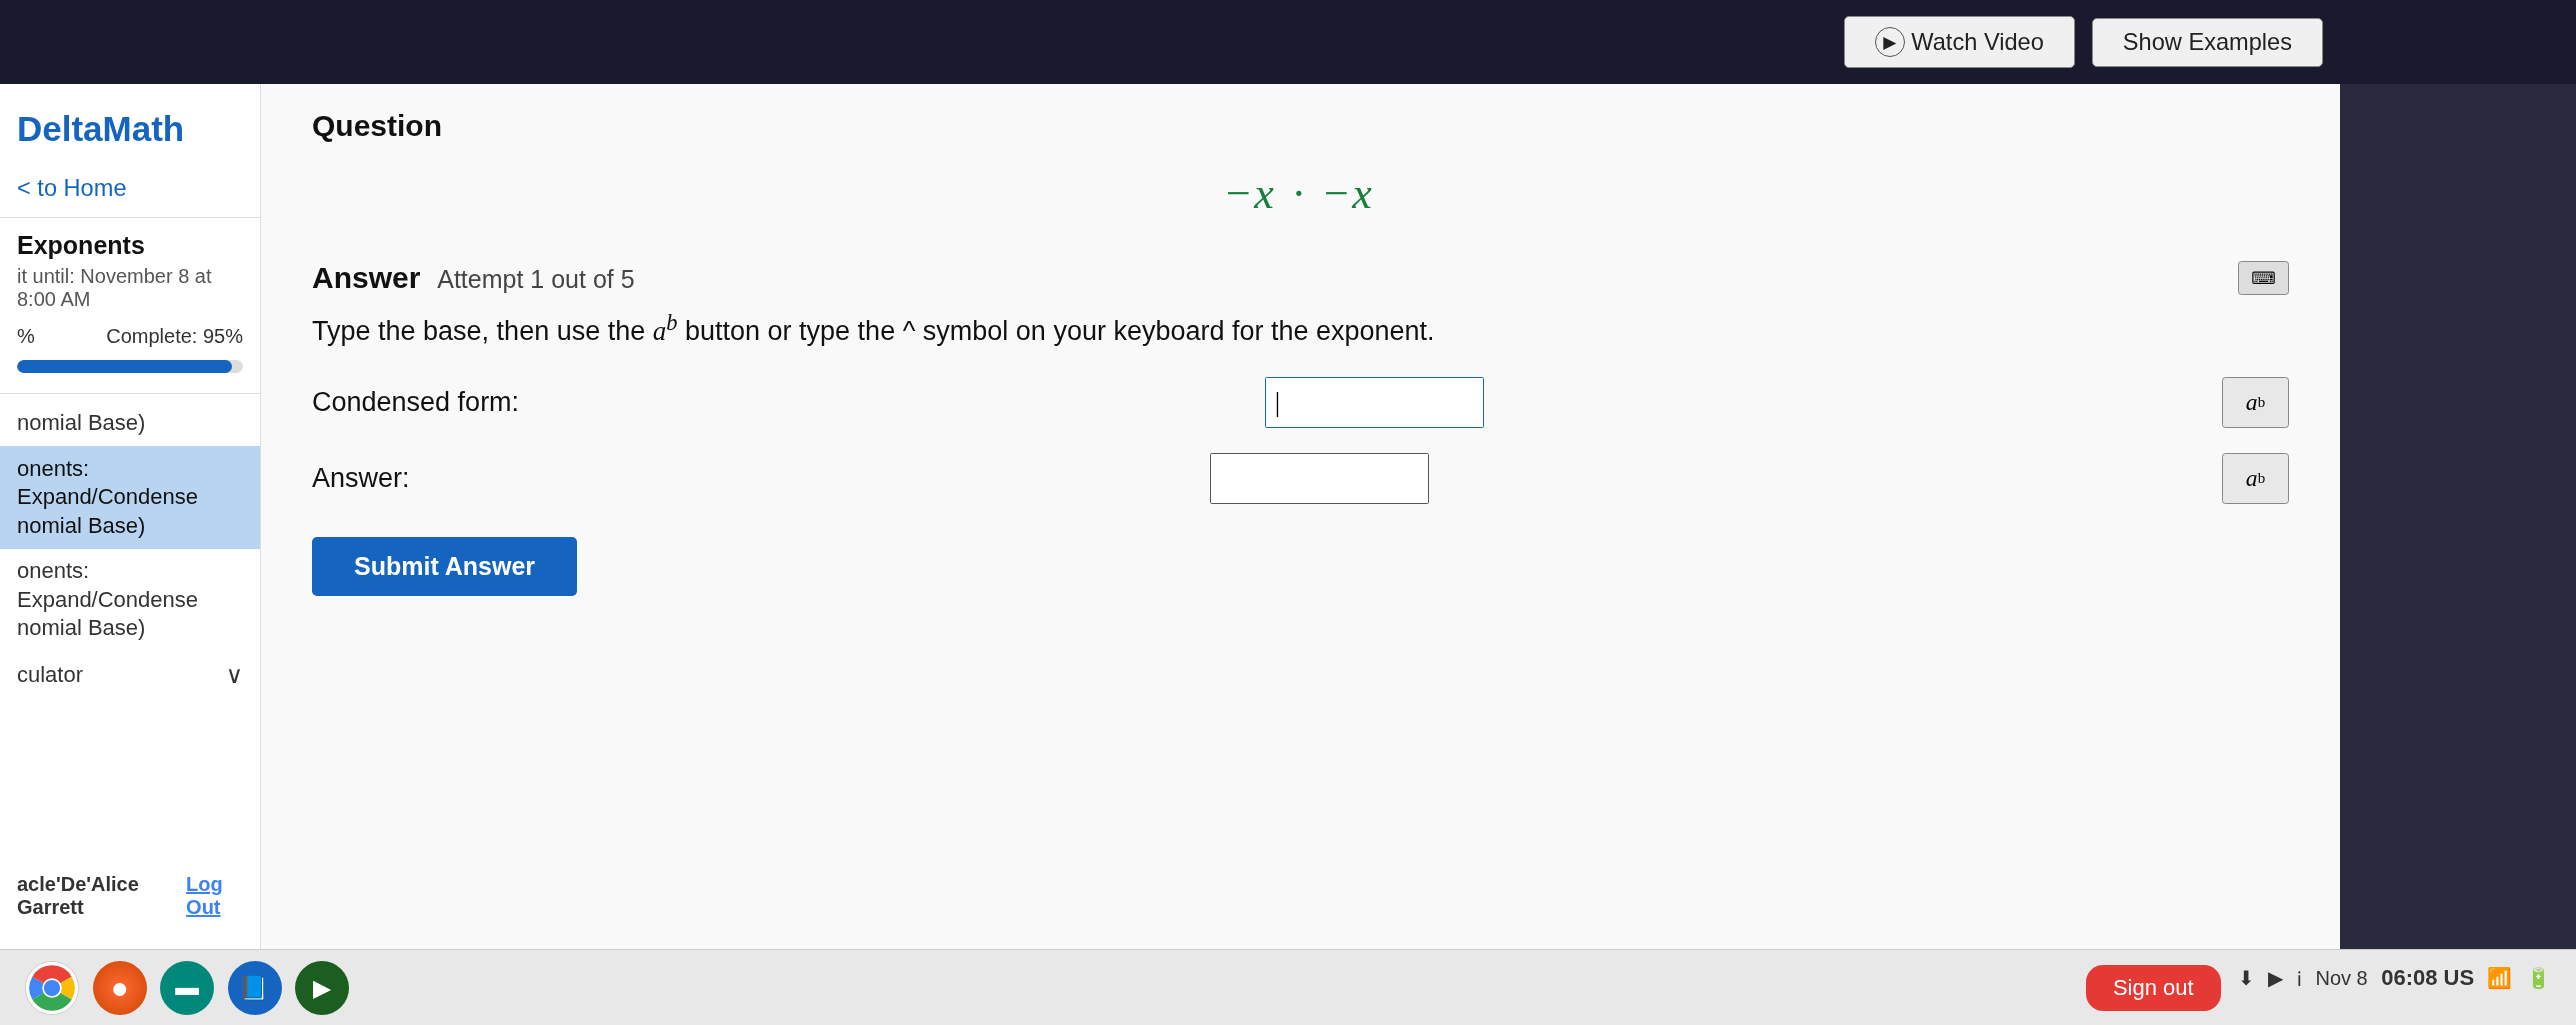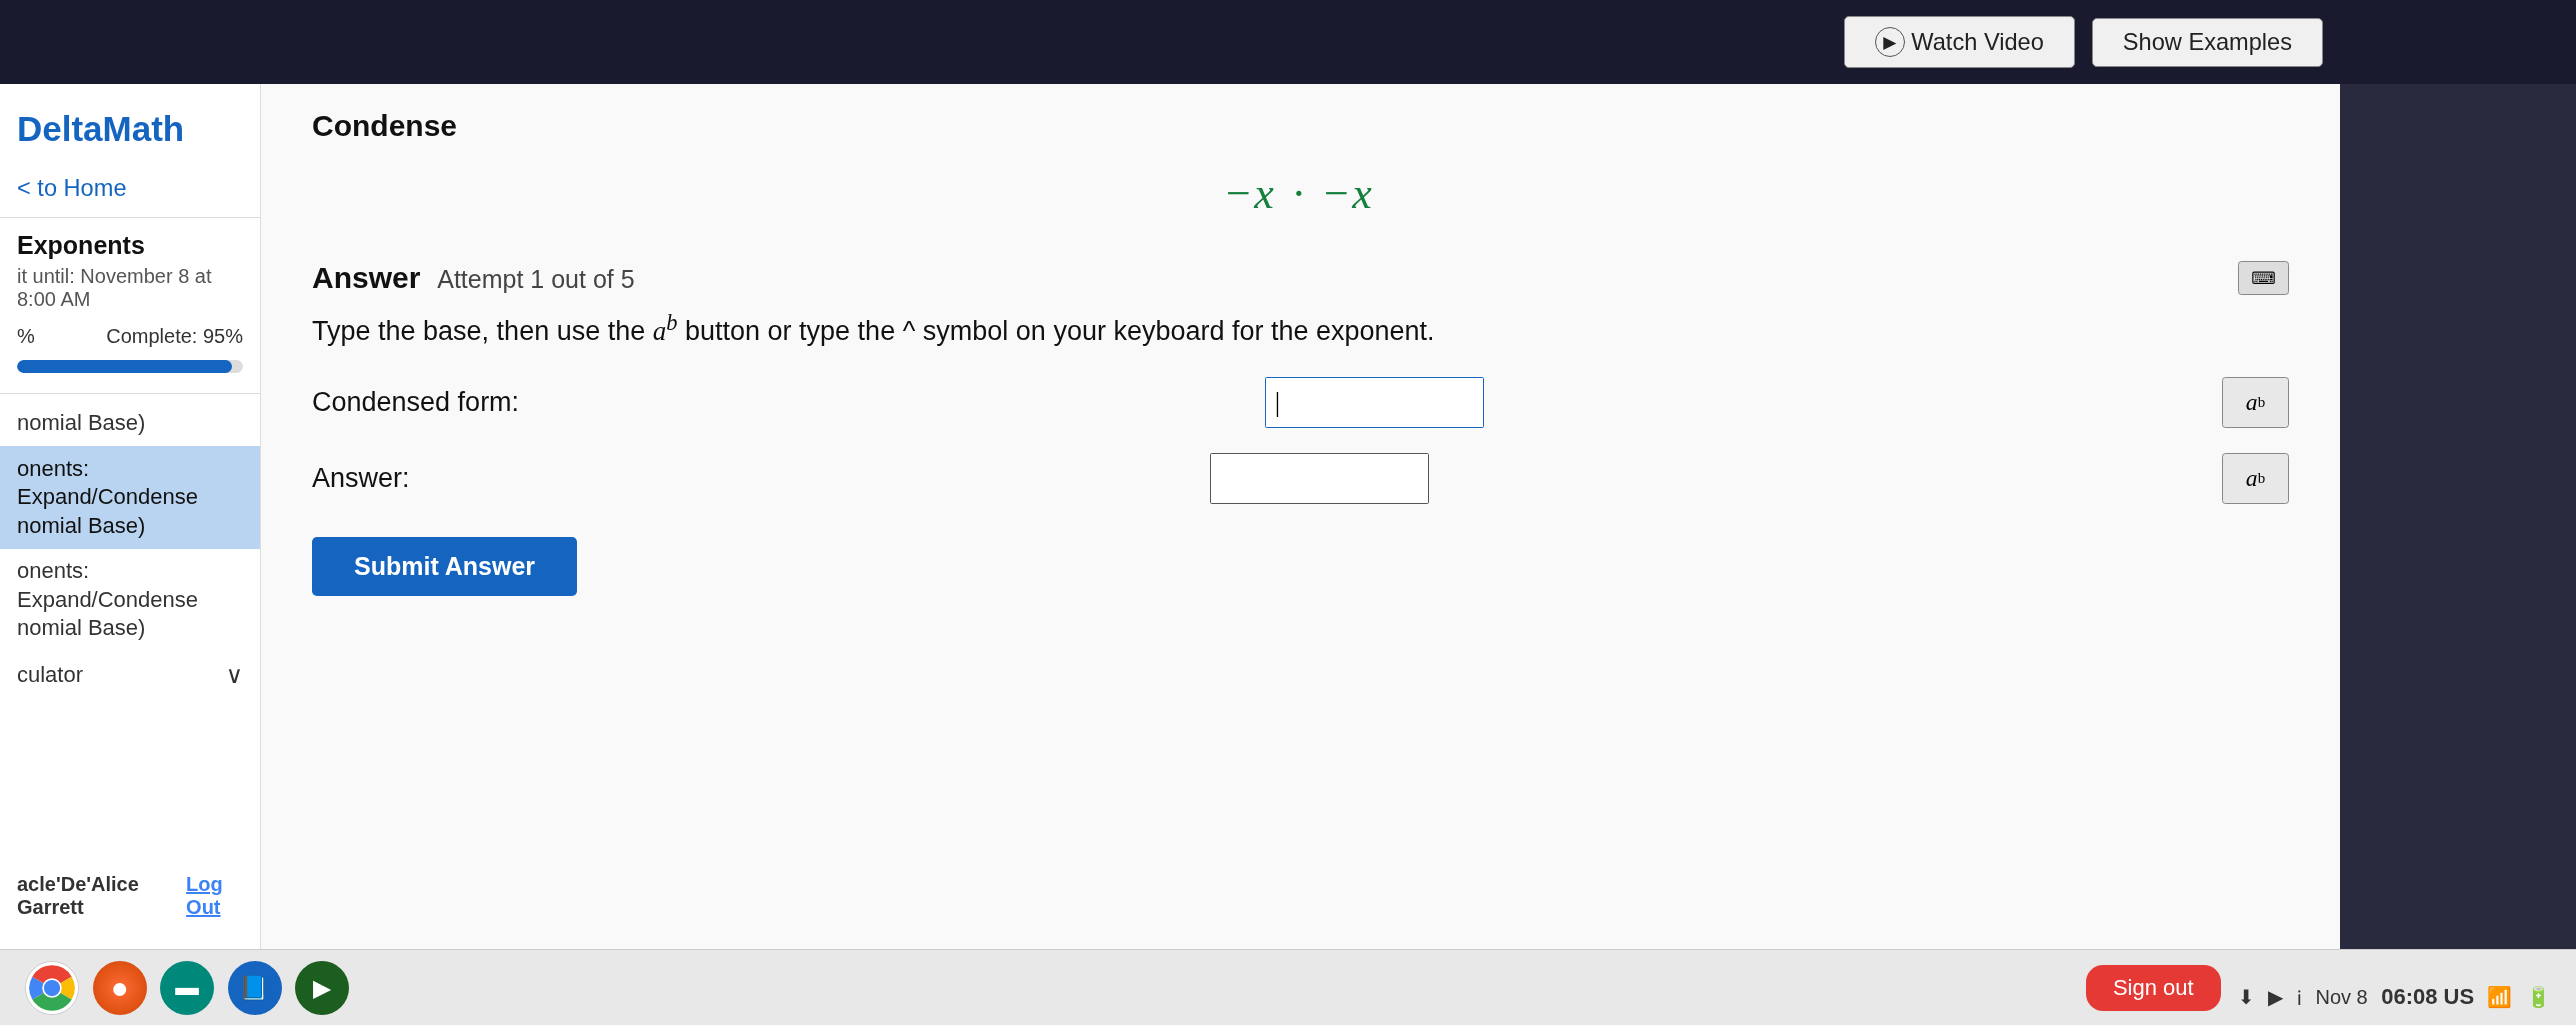--- a/index.html
+++ b/index.html
@@ -332,21 +332,21 @@
       font-size: 27px;
       cursor: pointer;
     }
     .taskbar-icon.orange { background: radial-gradient(circle, #ff6b35, #cc4400); }
     .taskbar-icon.teal { background: #00897b; color: white; }
     .taskbar-icon.blue { background: #1565C0; color: white; }
 
     .taskbar-right {
       margin-left: auto;
       display: flex;
-      align-items: flex-end;
+      align-items: flex-start;
       gap: 17px;
     }
 
     .sign-out-btn {
       background: #e53935;
       color: white;
       border: none;
       border-radius: 17px;
       padding: 10px 27px;
       font-size: 22px;
@@ -417,21 +417,21 @@
       <span style="font-size:23.6px;">∨</span>
     </div>
     <div class="sidebar-bottom">
       <span class="sidebar-user">acle'De'Alice Garrett</span>
       <span class="sidebar-logout">Log Out</span>
     </div>
   </div>
 
   <div class="content">
     <div class="question-header">
-      <span class="question-title">Condense</span>
+      <span class="question-title">Question</span>
     </div>
 
 
     <div class="math-expression">
       −<span style="font-style:italic;">x</span> · −<span style="font-style:italic;">x</span>
     </div>
 
     <div class="answer-section">
       <div class="answer-header">
         <div>

